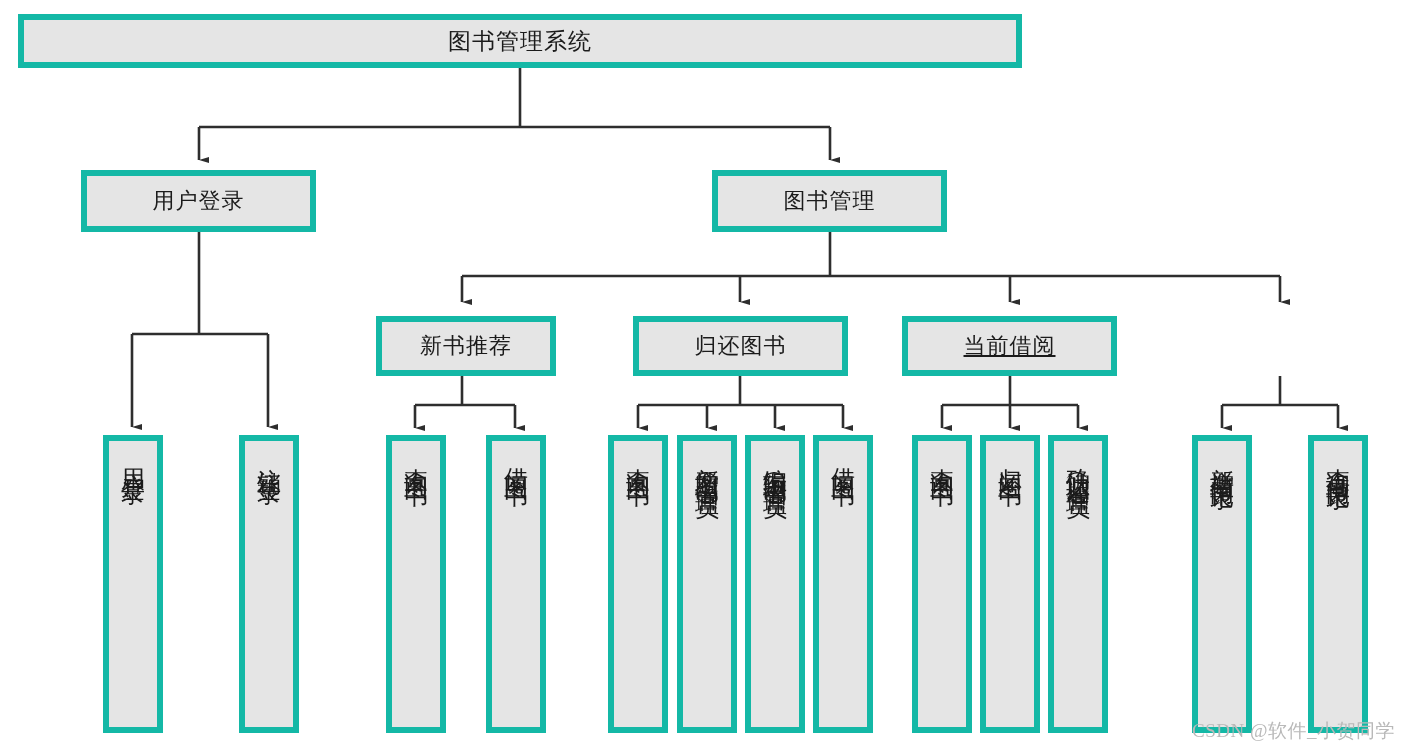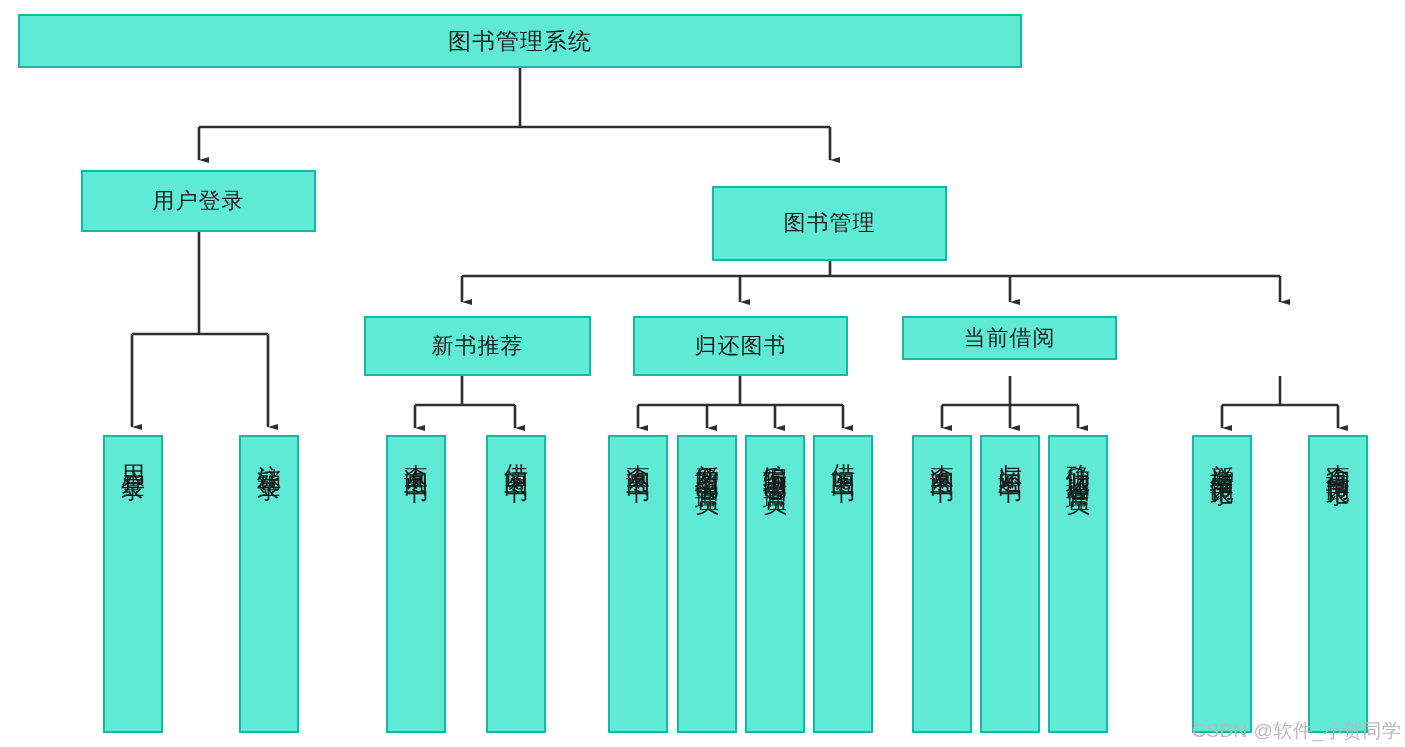--- a/index.html
+++ b/index.html
@@ -10,22 +10,22 @@
     font-family:"DejaVu Sans","Liberation Sans",sans-serif;
     overflow:hidden;
   }
   #canvas{position:relative;width:1405px;height:747px;}
 
   svg.wires{position:absolute;left:0;top:0;width:1405px;height:747px;pointer-events:none;}
 
   .node{
     position:absolute;
     box-sizing:border-box;
-    background:#5eead4;
-    border:2px solid #14b8a6;
+    background:#e5e5e5;
+    border:6px solid #14b8a6;
     display:flex;
     align-items:center;
     justify-content:center;
     color:#1b1b1b;
   }
   .node .lbl{
     display:block;
     text-align:center;
     line-height:1.22;
     white-space:pre-line;
@@ -45,21 +45,21 @@
     margin:0 auto;
   }
   .v-node.tall .lbl{letter-spacing:4px;}
 
   .watermark{
     position:absolute;
     font-size:19px;
     color:#b9b9b9;
     letter-spacing:0.5px;
     white-space:nowrap;
-    font-family:Liberation Sans, sans-serif;
+    font-family:Liberation Serif, serif;
   }
 </style>
 </head>
 <body>
 
 <div id="canvas">
 
   <svg class="wires" viewBox="0 0 1405 747">
     <defs>
       <marker id="arw" markerWidth="10" markerHeight="11" refX="3" refY="10" orient="auto" markerUnits="userSpaceOnUse">
@@ -110,31 +110,31 @@
     </g>
   </svg>
 
   <div class="node h-node root" style="left:18px;top:14px;width:1004px;height:54px;">
     <span class="lbl">图书管理系统</span>
   </div>
 
   <div class="node h-node" style="left:81px;top:170px;width:235px;height:62px;">
     <span class="lbl">用户登录</span>
   </div>
-  <div class="node h-node" style="left:712px;top:170px;width:235px;height:75px;margin-top:16px;">
+  <div class="node h-node" style="left:712px;top:170px;width:235px;height:62px;">
     <span class="lbl">图书管理</span>
   </div>
 
-  <div class="node h-node" style="left:364px;top:316px;width:227px;height:60px;">
+  <div class="node h-node" style="left:376px;top:316px;width:180px;height:60px;">
     <span class="lbl">新书推荐</span>
   </div>
   <div class="node h-node" style="left:633px;top:316px;width:215px;height:60px;">
     <span class="lbl">归还图书</span>
   </div>
-  <div class="node h-node" style="left:902px;top:316px;width:215px;height:44px;">
+  <div class="node h-node" style="left:902px;top:316px;width:215px;height:60px;text-decoration:underline;">
     <span class="lbl">当前借阅</span>
   </div>
 
   <div class="node v-node" style="left:103px;top:435px;width:60px;height:298px;">
     <span class="lbl">用户登录</span>
   </div>
   <div class="node v-node" style="left:239px;top:435px;width:60px;height:298px;">
     <span class="lbl">注销登录</span>
   </div>
 

